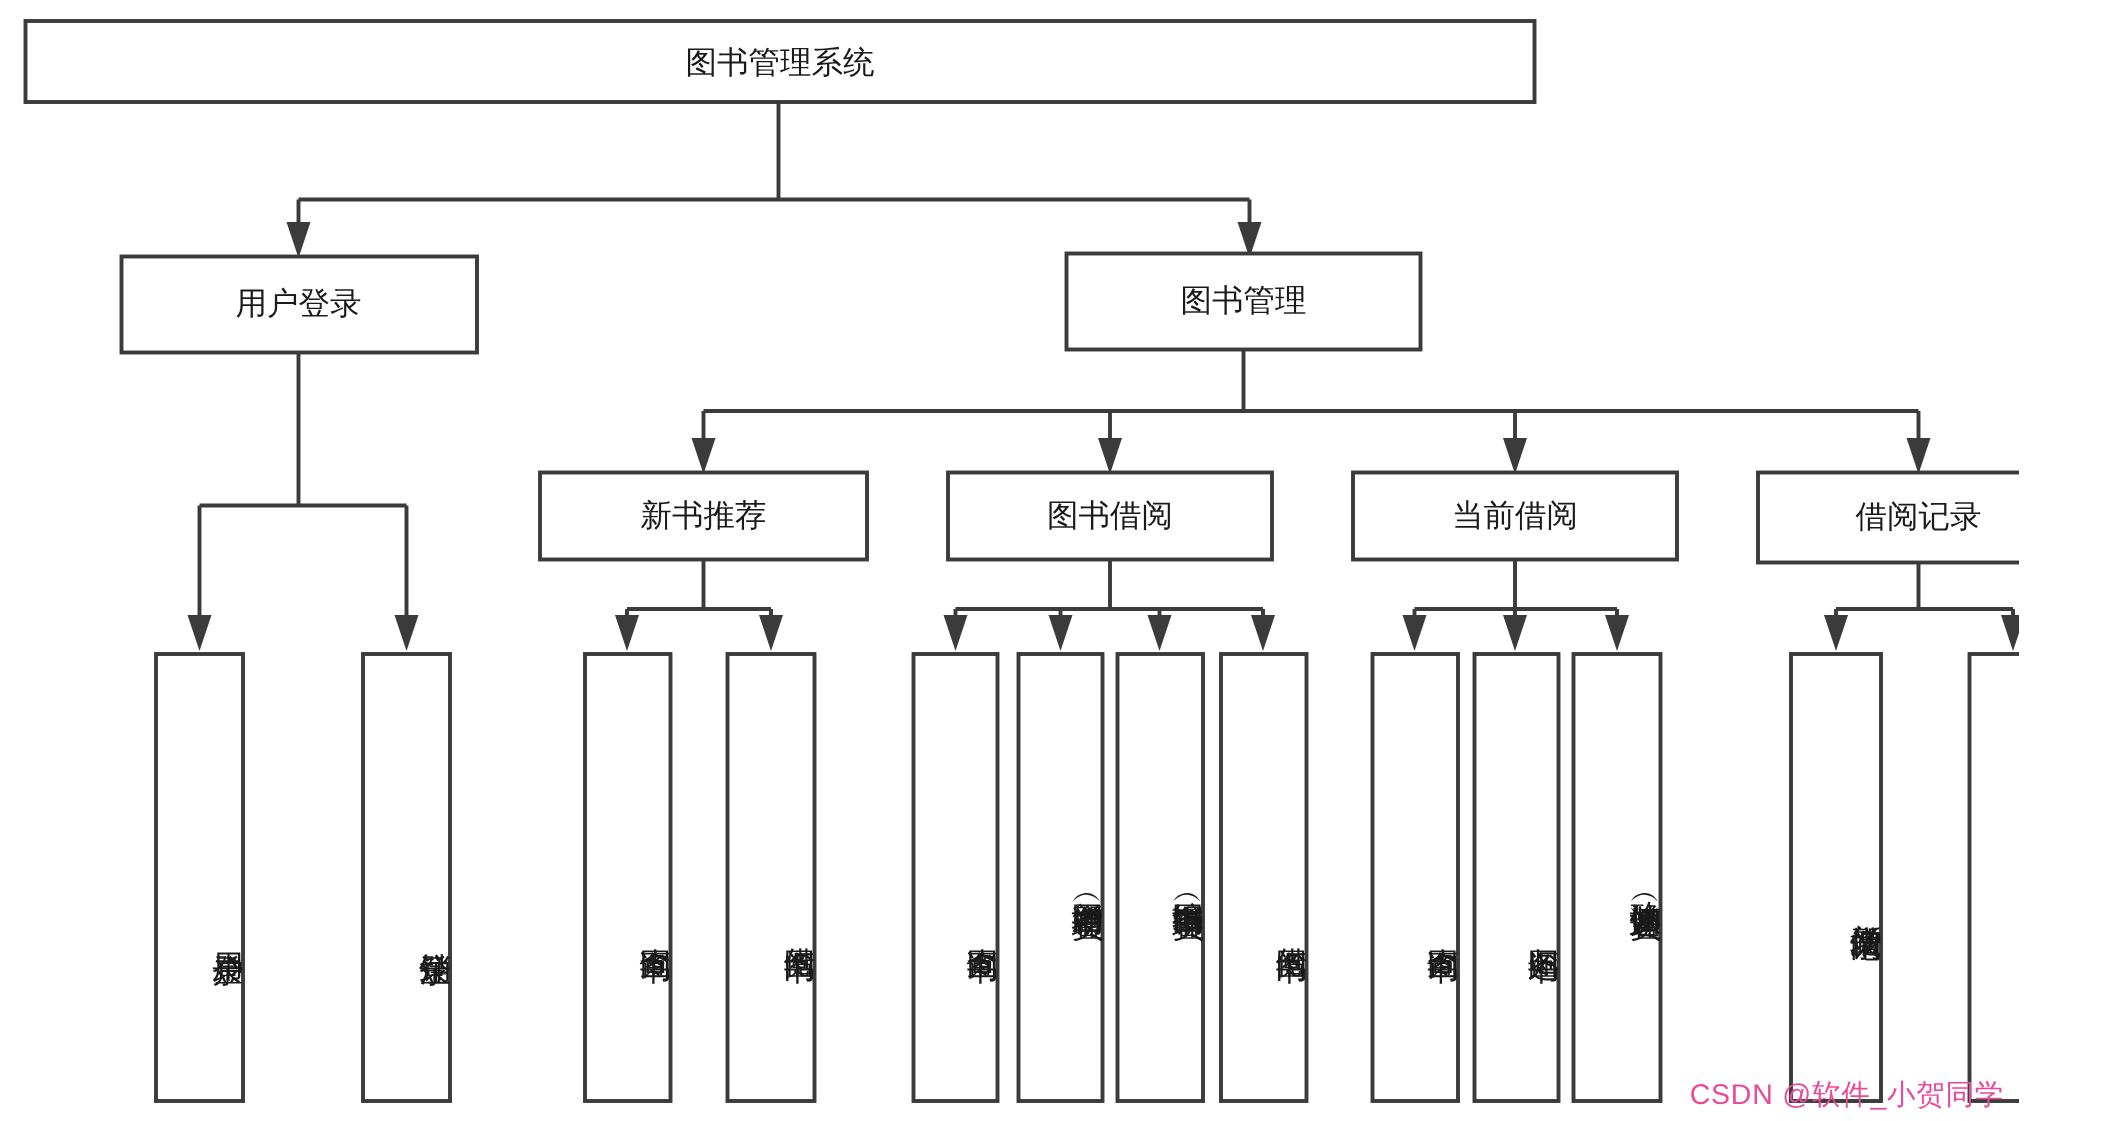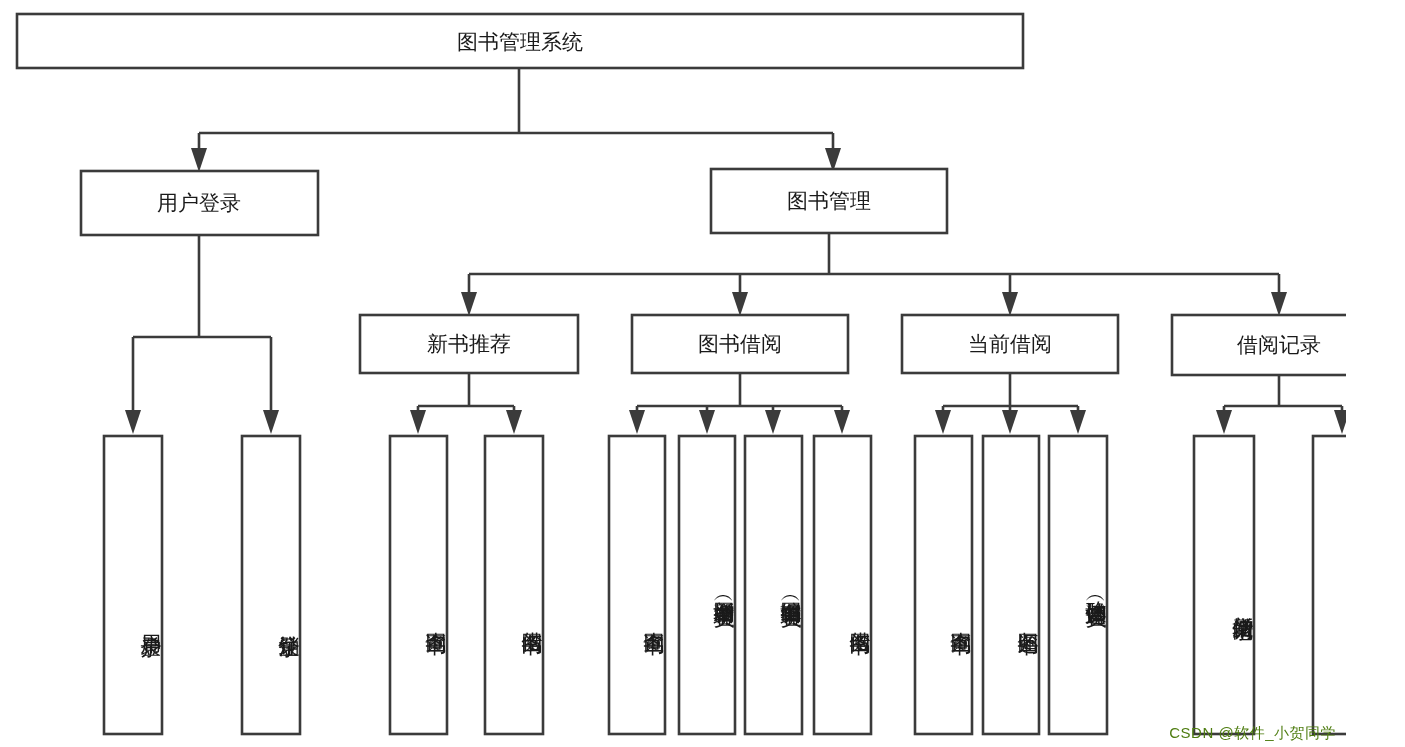--- a/index.html
+++ b/index.html
@@ -59,22 +59,22 @@
     align-items: flex-start;
     justify-content: center;
     white-space: nowrap;
     pointer-events: none;
   }
   .watermark {
     position: absolute;
     right: 10px;
     bottom: 4px;
     font-family: "Liberation Sans", "DejaVu Sans", sans-serif;
-    font-size: 15px;
-    color: #4d7c0f;
+    font-size: 19px;
+    color: #ec4899;
     letter-spacing: 0.5px;
     white-space: nowrap;
   }
 </style>
 </head>
 <body>
 
 <div id="diagram-root">
 
   <svg id="tree-svg" viewBox="0 0 1405 747" xmlns="http://www.w3.org/2000/svg">

